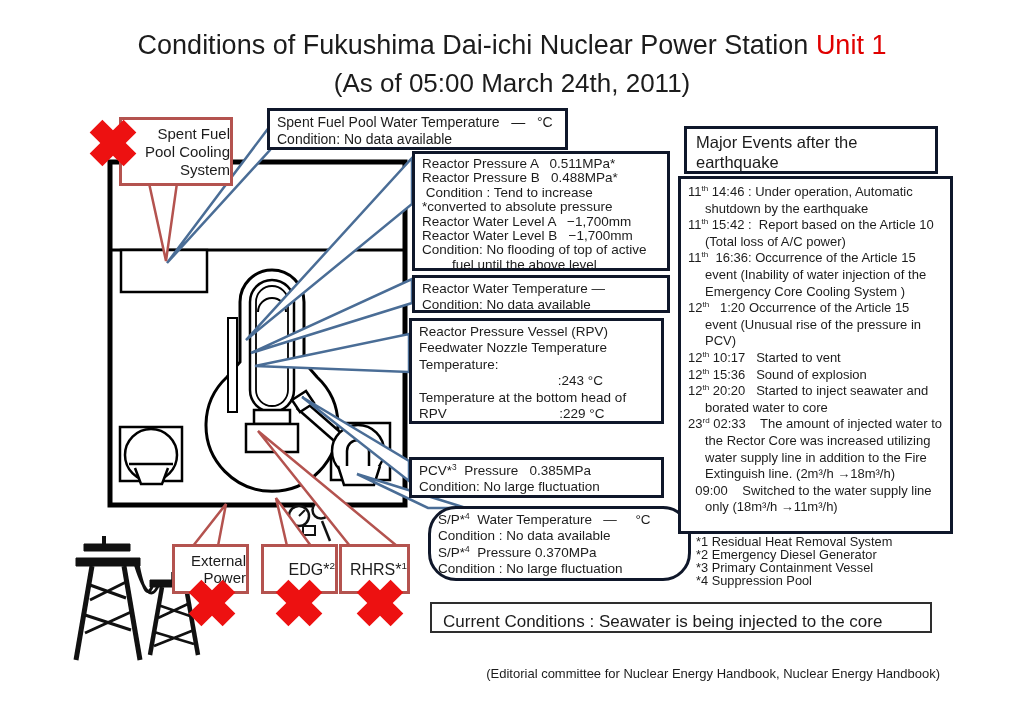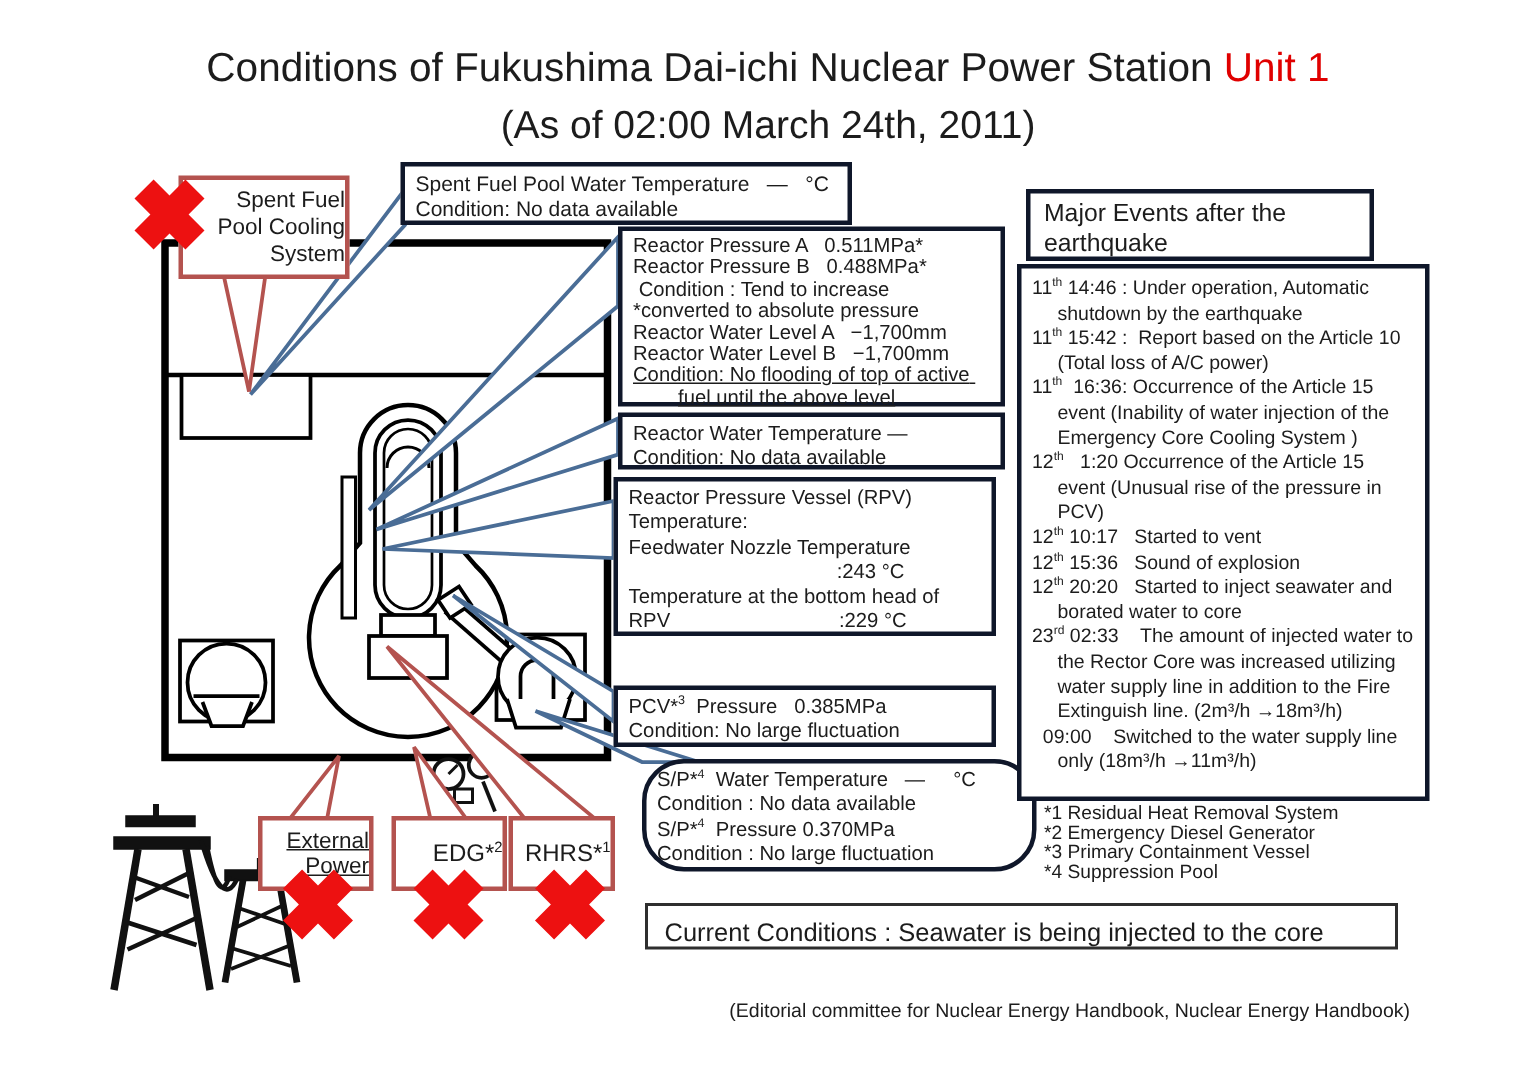--- a/index.html
+++ b/index.html
@@ -14,28 +14,28 @@
            font-size:13.5px;line-height:15.5px;padding:3px 7px;white-space:pre-wrap;}
   .redbox{position:absolute;background:#fff;border:3px solid #b4534f;box-sizing:border-box;
           text-align:right;display:flex;flex-direction:column;justify-content:center;
           font-size:15px;line-height:17px;}
   #box-sfp{left:267px;top:108px;width:301px;height:42px;font-size:14px;line-height:16.5px;}
   #box-pressure{left:412px;top:151px;width:258px;height:120px;line-height:14.4px;}
   #box-watertemp{left:412px;top:275px;width:258px;height:38px;}
   #box-rpv{left:409px;top:318px;width:255px;height:106px;line-height:16.4px;}
   #box-pcv{left:409px;top:457px;width:255px;height:41px;line-height:16.4px;}
   #box-sp{left:428px;top:506px;width:263px;height:75px;line-height:16.4px;border-radius:28px;}
-  #box-events-title{left:684px;top:126px;width:232px;height:48px;font-size:16.5px;line-height:19.5px;padding:4px 9px;}
+  #box-events-title{left:684px;top:126px;width:254px;height:48px;font-size:16.5px;line-height:19.5px;padding:4px 9px;}
   #box-events{left:678px;top:176px;width:275px;height:358px;font-size:13px;line-height:16.6px;padding:5px 7px;}
   .event{padding-left:17px;text-indent:-17px;white-space:pre-wrap;}
-  .hang30{padding-left:30px;text-indent:-30px;text-decoration:underline;}
+  .hang30{padding-left:30px;text-indent:-30px;}
   #footnotes{position:absolute;left:696px;top:535px;width:255px;font-size:12.8px;line-height:13px;}
   .fnline{white-space:pre-wrap;}
   #co-sfpc{left:119px;top:117px;width:114px;height:69px;line-height:18px;}
-  #co-ext{left:172px;top:544px;width:77px;height:50px;text-decoration:underline;}
+  #co-ext{left:172px;top:544px;width:77px;height:50px;}
   #co-edg{left:261px;top:544px;width:77px;height:50px;font-size:16px;}
   #co-rhrs{left:339px;top:544px;width:71px;height:50px;font-size:16px;}
   #box-current{position:absolute;left:430px;top:602px;width:502px;height:31px;box-sizing:border-box;
                border:2px solid #2e2e2e;font-size:17px;padding:8px 11px;background:#fff;}
   #credit{position:absolute;left:420px;top:666px;width:520px;text-align:right;font-size:13px;}
   .xmark{position:absolute;width:52px;height:52px;}
 </style>
 </head>
 <body>
 
@@ -122,26 +122,26 @@
 
     <g fill="#fff" stroke="#b4534f" stroke-width="2.5">
       <polygon points="149,183 177,183 166,261"></polygon>
       <polygon points="193,546 218,546 226,504"></polygon>
       <polygon points="287,546 311,546 276,498"></polygon>
       <polygon points="350,546 397,546 258,431"></polygon>
     </g>
   </svg>
 
   <div class="title"><span>Conditions of Fukushima Dai-ichi Nuclear Power Station </span><span class="red">Unit 1</span></div>
-  <div class="subtitle">(As of 02:00 March 24th, 2011)</div>
+  <div class="subtitle">(As of 05:00 March 24th, 2011)</div>
 
   <div class="bluebox" id="box-sfp"><div class="line">Spent Fuel Pool Water Temperature   —   °C</div><div class="line">Condition: No data available</div></div>
   <div class="bluebox" id="box-pressure"><div class="line">Reactor Pressure A   0.511MPa*</div><div class="line">Reactor Pressure B   0.488MPa*</div><div class="line"> Condition : Tend to increase</div><div class="line">*converted to absolute pressure</div><div class="line">Reactor Water Level A   −1,700mm</div><div class="line">Reactor Water Level B   −1,700mm</div><div class="line hang30">Condition: No flooding of top of active fuel until the above level</div></div>
   <div class="bluebox" id="box-watertemp"><div class="line">Reactor Water Temperature —</div><div class="line">Condition: No data available</div></div>
-  <div class="bluebox" id="box-rpv"><div class="line">Reactor Pressure Vessel (RPV)</div><div class="line">Temperature:</div><div class="line">Feedwater Nozzle Temperature</div><div class="line">                                     :243 °C</div><div class="line">Temperature at the bottom head of</div><div class="line">RPV                              :229 °C</div></div>
+  <div class="bluebox" id="box-rpv"><div class="line">Reactor Pressure Vessel (RPV)</div><div class="line">Feedwater Nozzle Temperature</div><div class="line">Temperature:</div><div class="line">                                     :243 °C</div><div class="line">Temperature at the bottom head of</div><div class="line">RPV                              :229 °C</div></div>
   <div class="bluebox" id="box-pcv"><div class="line"><span>PCV*</span><sup>3</sup><span>  Pressure   0.385MPa</span></div><div class="line">Condition: No large fluctuation</div></div>
   <div class="bluebox" id="box-sp"><div class="line"><span>S/P*</span><sup>4</sup><span>  Water Temperature   —     °C</span></div><div class="line">Condition : No data available</div><div class="line"><span>S/P*</span><sup>4</sup><span>  Pressure 0.370MPa</span></div><div class="line">Condition : No large fluctuation</div></div>
 
   <div class="bluebox" id="box-events-title">Major Events after the earthquake</div>
   <div class="bluebox" id="box-events"><div class="event"><span>11</span><sup>th</sup><span> 14:46 : Under operation, Automatic shutdown by the earthquake</span></div><div class="event"><span>11</span><sup>th</sup><span> 15:42 :  Report based on the Article 10 (Total loss of A/C power)</span></div><div class="event"><span>11</span><sup>th</sup><span>  16:36: Occurrence of the Article 15 event (Inability of water injection of the Emergency Core Cooling System )</span></div><div class="event"><span>12</span><sup>th</sup><span>   1:20 Occurrence of the Article 15 event (Unusual rise of the pressure in PCV)</span></div><div class="event"><span>12</span><sup>th</sup><span> 10:17   Started to vent</span></div><div class="event"><span>12</span><sup>th</sup><span> 15:36   Sound of explosion</span></div><div class="event"><span>12</span><sup>th</sup><span> 20:20   Started to inject seawater and borated water to core</span></div><div class="event"><span>23</span><sup>rd</sup><span> 02:33    The amount of injected water to the Rector Core was increased utilizing water supply line in addition to the Fire Extinguish line. (2m³/h →18m³/h)</span></div><div class="event">  09:00    Switched to the water supply line only (18m³/h →11m³/h)</div></div>
   <div id="footnotes">
       <div class="fnline">*1 Residual Heat Removal System</div>
       <div class="fnline">*2 Emergency Diesel Generator</div>
       <div class="fnline">*3 Primary Containment Vessel</div>
       <div class="fnline">*4 Suppression Pool</div>

